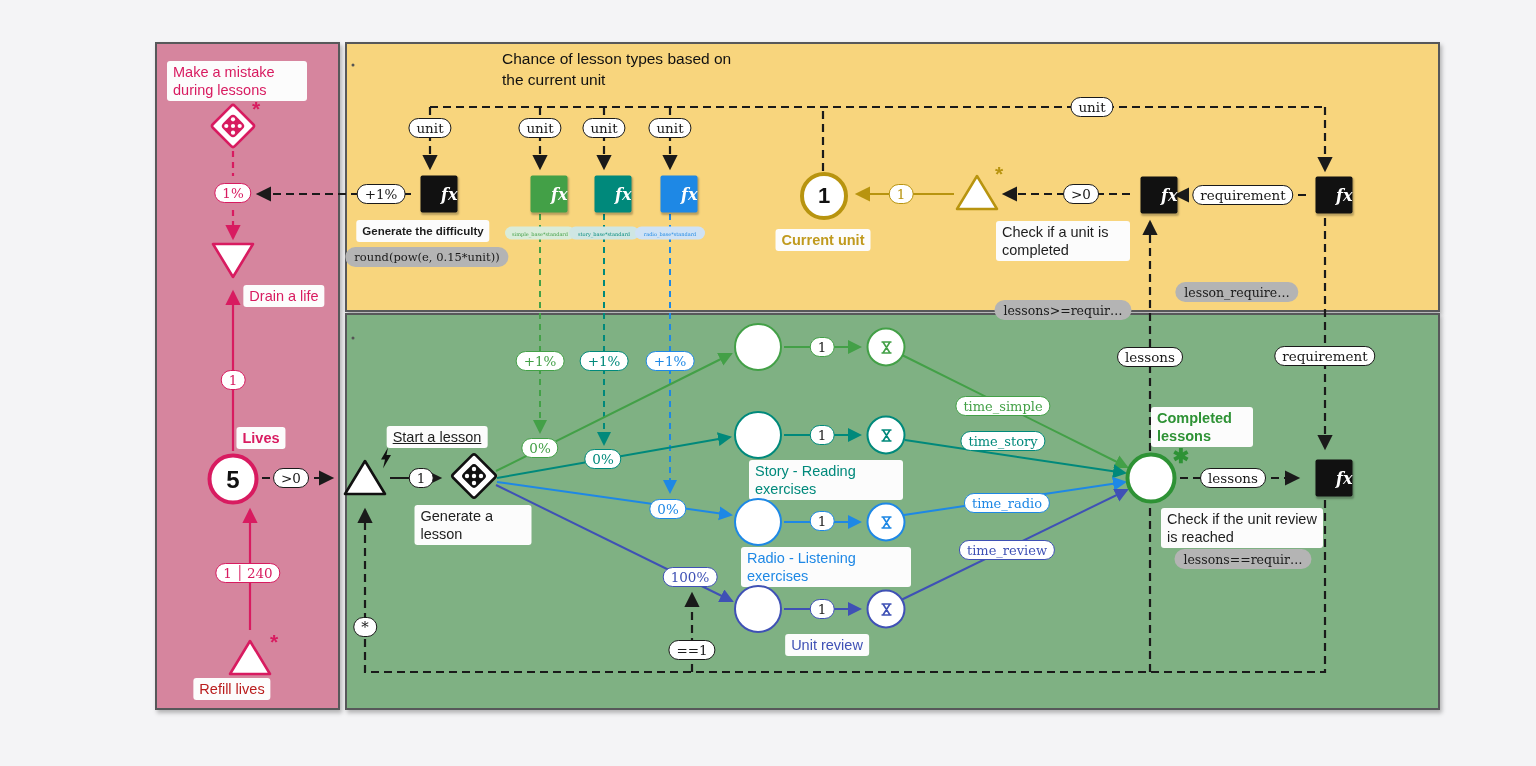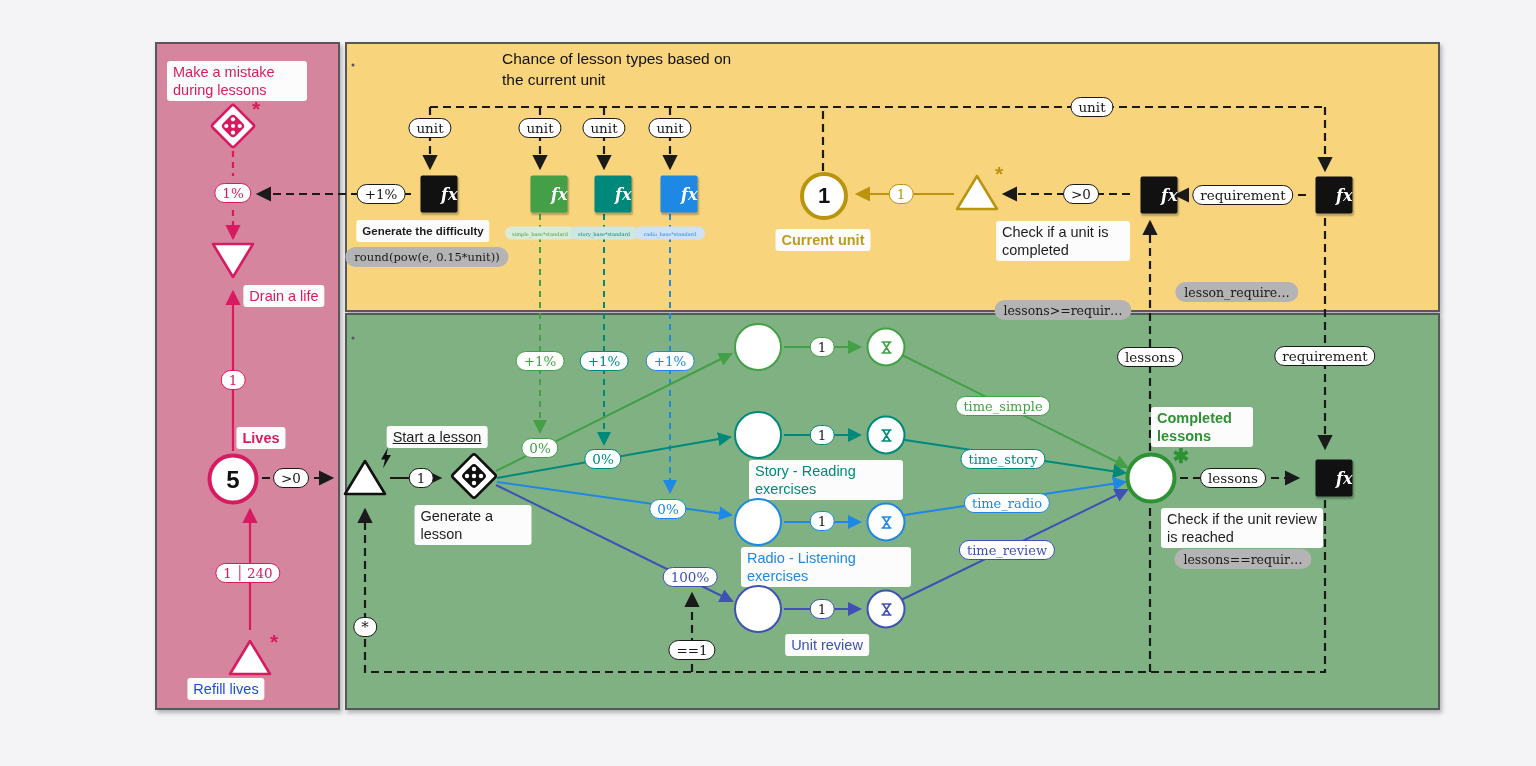--- a/index.html
+++ b/index.html
@@ -144,21 +144,21 @@
   <div class="abs badge split" style="left:248px;top:573px;color:#d81b60;border-color:#d81b60;">
     <span>1</span>
       <span>240</span>
   </div>
   <div class="abs" style="left:250px;top:659px;">
     <svg width="46" height="42">
         <polygon points="23,5 43,38 3,38" fill="#fff" stroke="#d81b60" stroke-width="2.6" stroke-linejoin="round"></polygon>
       </svg>
   </div>
   <div class="abs star" style="left:274px;top:641px;color:#d81b60;">*</div>
-  <div class="abs lbl nowrap" style="left:226px;top:689px;color:#1d4ed8;">Refill lives</div>
+  <div class="abs lbl nowrap" style="left:232px;top:689px;color:#b91c1c;">Refill lives</div>
 
   <div class="title" style="left:502px;top:48px;width:240px;">Chance of lesson types based on the current unit</div>
 
   <div class="abs badge" style="left:430px;top:128px;">unit</div>
   <div class="abs badge" style="left:540px;top:128px;">unit</div>
   <div class="abs badge" style="left:604px;top:128px;">unit</div>
   <div class="abs badge" style="left:670px;top:128px;">unit</div>
   <div class="abs badge" style="left:1092px;top:107px;">unit</div>
 
   <div class="abs badge" style="left:381px;top:194px;">+1%</div>
@@ -251,21 +251,21 @@
   <div class="abs badge timeb" style="left:1003px;top:406px;color:#43a047;border-color:#43a047;">time_simple</div>
 
   <div class="abs pool" style="left:758px;top:435px;width:48px;height:48px;border-width:2.6px;border-color:#00897b;"></div>
   <div class="abs badge" style="left:822px;top:435px;color:#222;border-color:#00897b;">1</div>
   <div class="abs pool" style="left:886px;top:435px;width:39px;height:39px;border-width:2.4px;border-color:#00897b;">
     <svg width="20" height="20">
         <path d="M5,4.5 H15 M5,15.5 H15 M6.5,4.5 H13.5 L6.5,15.5 H13.5 Z" fill="none" stroke="#00897b" stroke-width="1.6"></path>
       </svg>
   </div>
   <div class="abs lbl" style="left:826px;top:480px;width:142px;color:#00897b;">Story - Reading exercises</div>
-  <div class="abs badge timeb" style="left:1003px;top:459px;color:#00897b;border-color:#00897b;">time_story</div>
+  <div class="abs badge timeb" style="left:1003px;top:441px;color:#00897b;border-color:#00897b;">time_story</div>
 
   <div class="abs pool" style="left:758px;top:522px;width:48px;height:48px;border-width:2.6px;border-color:#1e88e5;"></div>
   <div class="abs badge" style="left:822px;top:521px;color:#222;border-color:#1e88e5;">1</div>
   <div class="abs pool" style="left:886px;top:522px;width:39px;height:39px;border-width:2.4px;border-color:#1e88e5;">
     <svg width="20" height="20">
         <path d="M5,4.5 H15 M5,15.5 H15 M6.5,4.5 H13.5 L6.5,15.5 H13.5 Z" fill="none" stroke="#1e88e5" stroke-width="1.6"></path>
       </svg>
   </div>
   <div class="abs lbl" style="left:826px;top:567px;width:158px;color:#1e88e5;">Radio - Listening exercises</div>
   <div class="abs badge timeb" style="left:1007px;top:503px;color:#1e88e5;border-color:#1e88e5;">time_radio</div>

